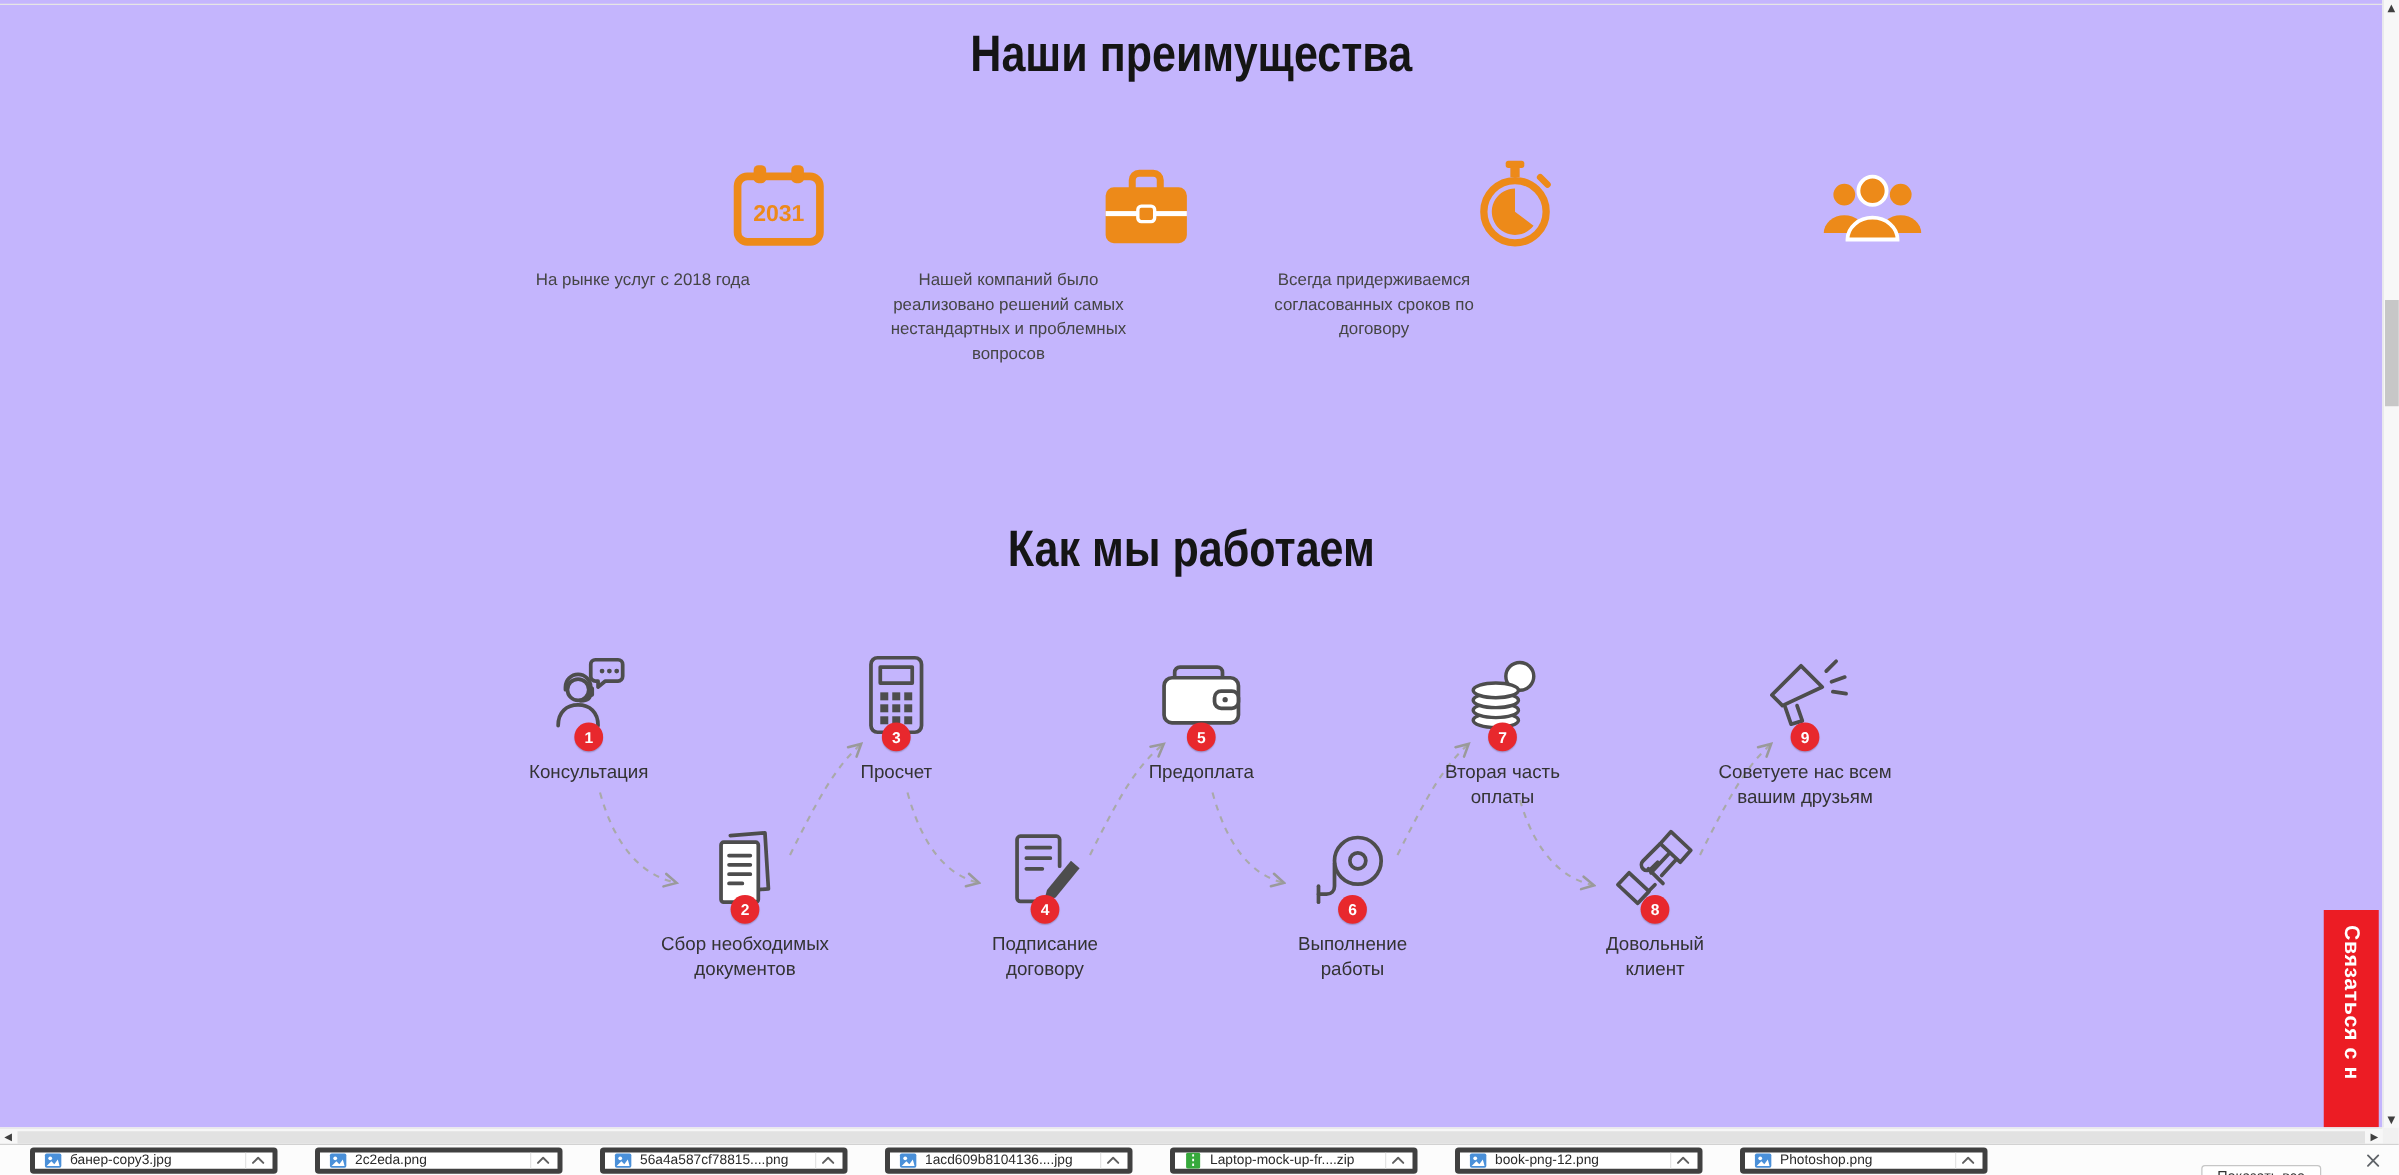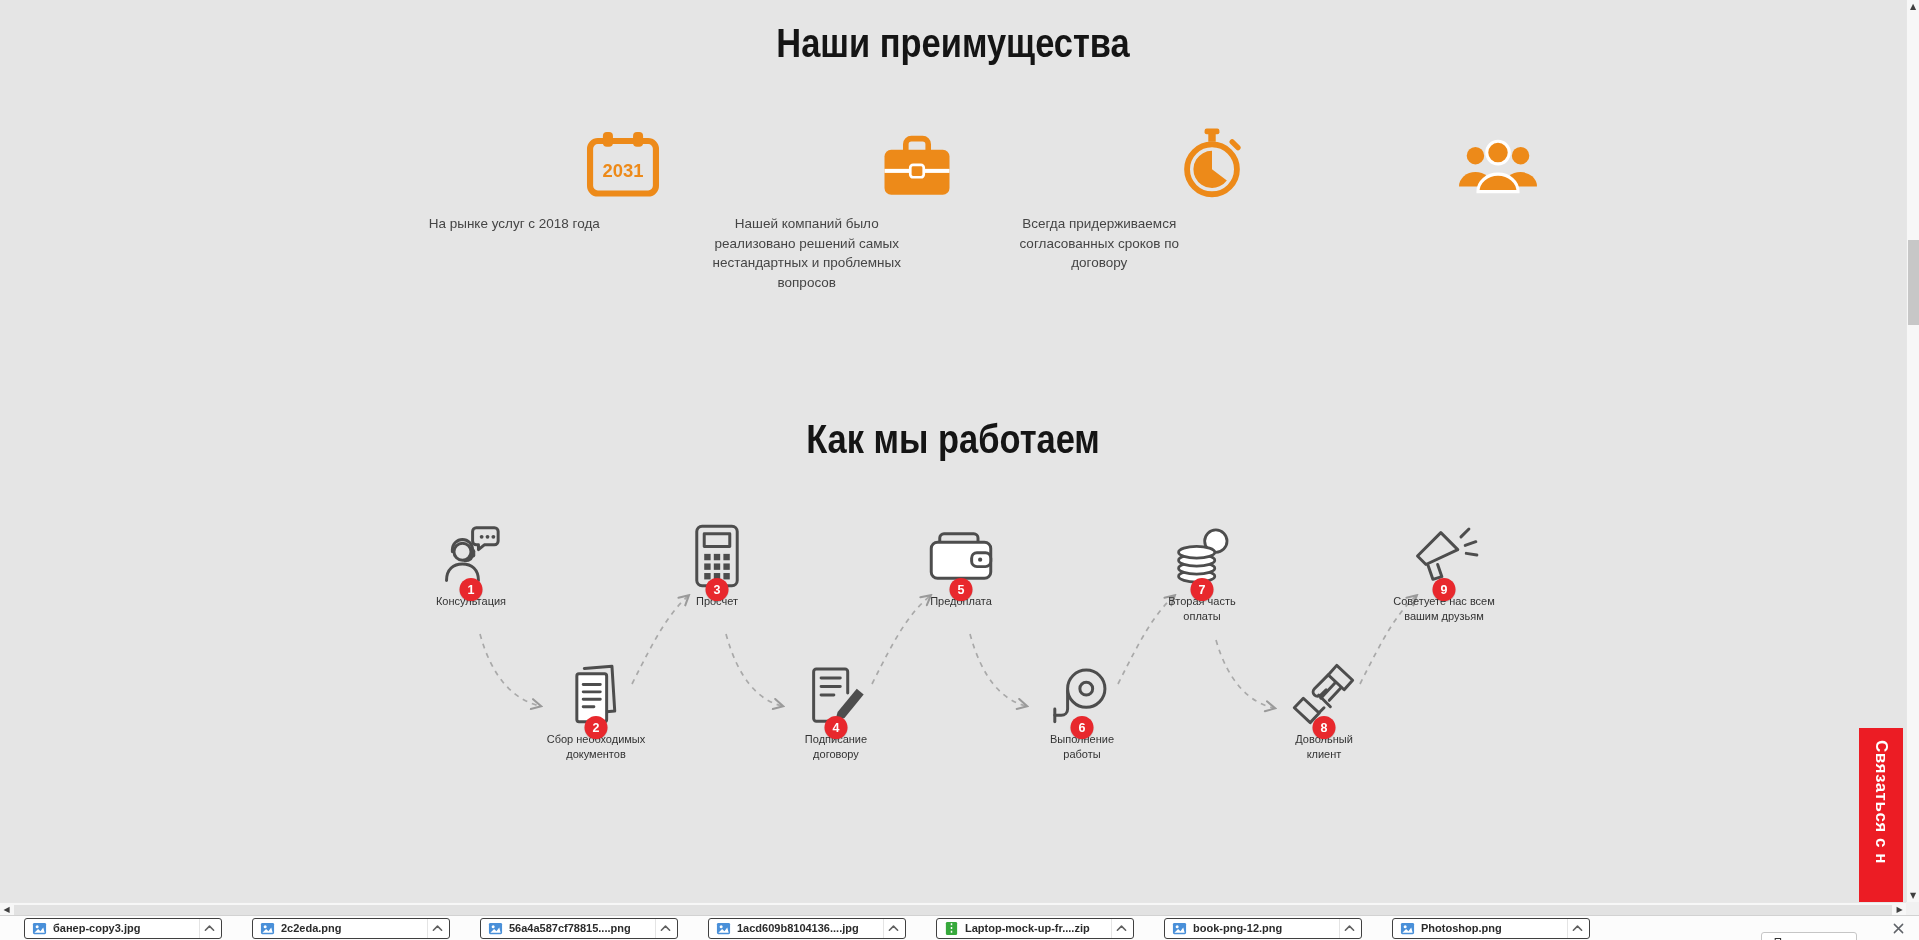--- a/index.html
+++ b/index.html
@@ -1,21 +1,21 @@
 <!DOCTYPE html>
 <html><head>
 <meta charset="utf-8">
 <style>
   * { margin:0; padding:0; box-sizing:border-box; }
   html,body { width:1919px; height:940px; overflow:hidden; background:#fff;
               font-family:"Liberation Sans", sans-serif; }
   :root { --orange:#ED8A19; --red:#E8282D; --tabred:#EC1C24; --ink:#4d4d4d; }
 
   
-  .page { position:absolute; left:0; top:0; width:1906px; height:902px; background:#e5e5e5; overflow:hidden; }
+  .page { position:absolute; left:0; top:0; width:1906px; height:902px; background:#c4b5fd; overflow:hidden; }
   .top-rule { position:absolute; top:3px; left:0; width:100%; height:1px; background:#e5e5e5; }
 
   .h-title { position:absolute; left:0; width:1906px; text-align:center; font-size:41px;
              font-weight:700; color:#151515; transform:scaleX(.84); white-space:nowrap; }
   #adv-title  { top:20px; }
   #proc-title { top:416px; }
 
   .adv-grid { position:absolute; top:106px; left:50%; transform:translateX(-50%);
               width:1170px; display:grid; grid-template-columns:repeat(4,1fr); }
   .adv-item { text-align:center; }
@@ -25,21 +25,21 @@
 
   .steps { position:absolute; left:0; top:0; width:1906px; height:902px; }
   .arrows { position:absolute; left:0; top:0; pointer-events:none; }
   .step { position:absolute; width:190px; text-align:center; }
   .step-icon { position:relative; width:74px; height:70px; margin:0 auto;
                display:flex; align-items:center; justify-content:center; }
   .badge { position:absolute; left:50%; bottom:-10px; transform:translateX(-50%);
            width:23px; height:23px; border-radius:50%; background:var(--red); color:#fff;
            font-size:12.5px; font-weight:700; display:flex; align-items:center; justify-content:center;
            box-shadow:0 1px 1px rgba(0,0,0,.2); }
-  .step-label { margin-top:3px; font-size:11px; color:#333; line-height:1.35; white-space:pre-line; }
+  .step-label { margin-top:17px; font-size:15px; color:#333; line-height:1.35; white-space:pre-line; }
 
   .contact-tab { position:absolute; right:3px; top:728px; width:44px; height:174px;
                  background:var(--tabred); color:#fff; writing-mode:vertical-rl;
                  font-size:17px; font-weight:700; letter-spacing:.5px; line-height:44px;
                  padding-top:12px; overflow:hidden; cursor:pointer; z-index:5; white-space:nowrap; }
 
   
   .vscroll { position:absolute; top:0; right:0; width:13px; height:902px; background:#f7f7f7;
              border-left:1px solid #e6e6e6; z-index:6; }
   .vs-btn { position:absolute; left:0; width:100%; height:13px; display:flex; align-items:center;
@@ -52,23 +52,23 @@
   .hs-btn { position:absolute; top:0; width:13px; height:100%; display:flex; align-items:center;
             justify-content:center; font-size:8px; color:#3f3f3f; font-family:"DejaVu Sans",sans-serif; cursor:pointer; }
   .hs-btn.left { left:0; } .hs-btn.right { right:0; }
   .hs-thumb { position:absolute; left:14px; right:14px; top:1.5px; height:10px; background:#e2e2e2; cursor:pointer; }
   .corner { position:absolute; right:0; top:902px; width:13px; height:13px; background:#f1f1f1; z-index:6; }
 
   
   .downloads { position:absolute; left:0; top:915px; width:1919px; height:25px; background:#fcfcfc;
                border-top:1px solid #d2d2d2; display:flex; align-items:center;
                padding:0 10px 0 24px; gap:30px; z-index:7; }
-  .dl-item { width:198px; min-width:198px; height:21px; background:#fff; border:1px solid #404040;
+  .dl-item { width:198px; min-width:198px; height:21px; background:#fff; border:4px solid #404040;
              border-radius:3px; display:flex; align-items:center; padding:0 2px 0 7px;
-             cursor:pointer; overflow:hidden;font-weight:bold; }
+             cursor:pointer; overflow:hidden; }
   .dl-ficon { display:flex; align-items:center; }
   .dl-name { flex:1; font-size:11px; color:#2b2b2b; white-space:nowrap; overflow:hidden; margin-left:6px; }
   .dl-textcol { flex:1; margin-left:6px; overflow:hidden; display:flex; flex-direction:row; }
   .dl-textcol .dl-name { margin-left:0; line-height:11px; flex:none; }
   .dl-progress-text { font-size:9px; color:#8a8a8a; line-height:9px; white-space:nowrap; overflow:hidden;padding-left:48px; }
   .dl-caret { width:20px; height:100%; display:flex; align-items:center; justify-content:center;
               border-left:1px solid #e4e4e4; margin-left:4px; cursor:pointer; }
   .dl-spacer { flex:1; }
   .dl-showall { height:21px; padding:0 12px; font-size:11.5px; color:#333; background:#fff;
                 border:1px solid #c6c6c6; border-radius:3px; cursor:pointer; white-space:nowrap;

